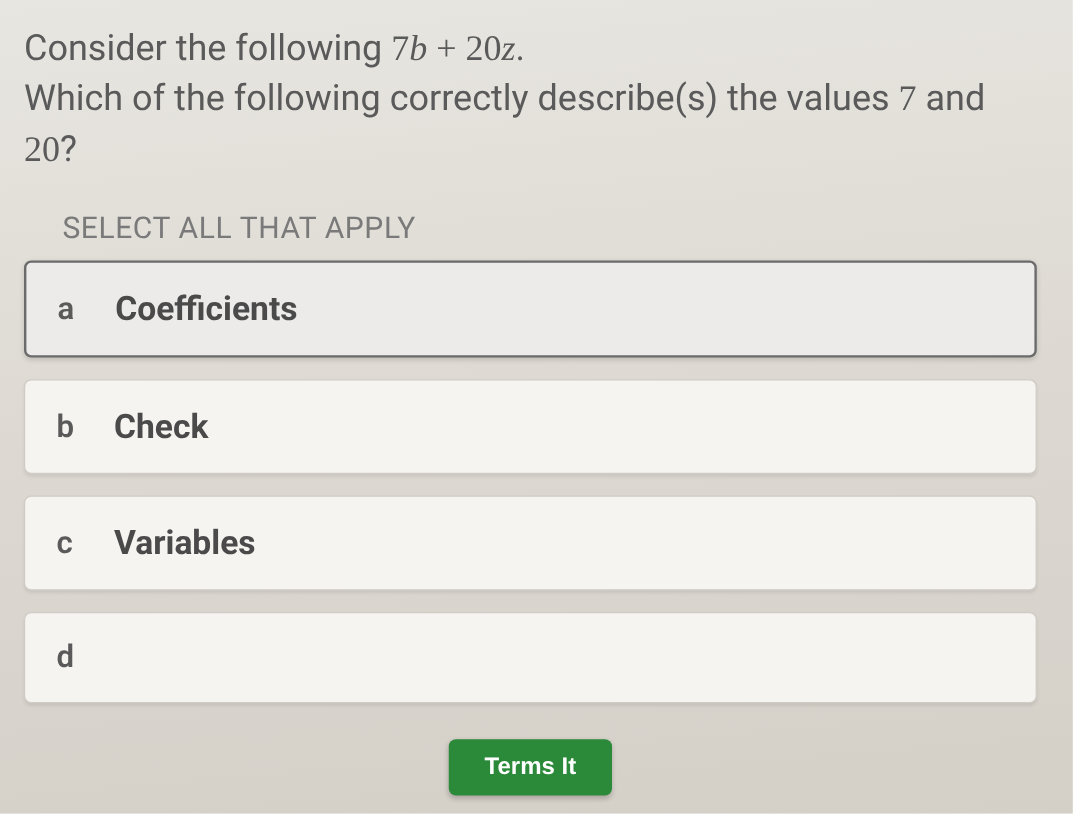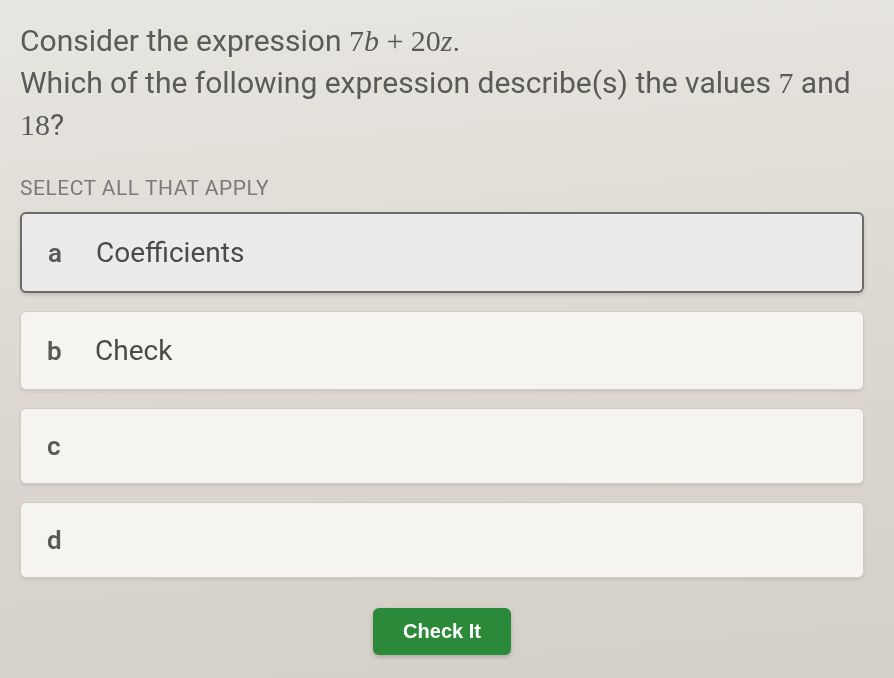--- a/index.html
+++ b/index.html
@@ -26,25 +26,26 @@
       font-weight: 400;
     }
     .math-var {
       font-style: italic;
       font-family: "Times New Roman", serif;
     }
     .math-num {
       font-family: "Times New Roman", serif;
     }
     .instruction {
-      font-size: 21px;
+      font-size: 25px;
       color: #7a7a7a;
       letter-spacing: 0.5px;
       margin-bottom: 12px;
       font-weight: 400;
+      margin-left: 32px;
     }
     .options {
       display: flex;
       flex-direction: column;
       gap: 18px;
     }
     .option {
       background: #f6f4f0;
       border: 1px solid #d0ccc5;
       border-radius: 6px;
@@ -61,21 +62,21 @@
       border: 2px solid #6b6b6b;
       box-shadow: 0 2px 4px rgba(0,0,0,0.15);
     }
     .option-letter {
       width: 48px;
       font-weight: 600;
       color: #5a5a5a;
       font-size: 26px;
     }
     .option-text {
-      font-weight: 400;
+      font-weight: 700;
     }
     .submit-btn {
       margin-top: 30px;
       background: #2a8a3a;
       color: #ffffff;
       border: none;
       border-radius: 6px;
       padding: 12px 30px;
       font-size: 20px;
       font-weight: 600;
@@ -84,39 +85,40 @@
       margin-left: auto;
       margin-right: auto;
       box-shadow: 0 2px 4px rgba(0,0,0,0.2);
     }
   </style>
 </head>
 <body>
 
 <div class="question-block">
   <div class="question-line">
-    <span>Consider the expression </span><span class="math-num">7</span><span class="math-var">b</span><span class="math-num"> + 20</span><span class="math-var">z</span><span>.</span>
+    <span>Consider the following </span><span class="math-num">7</span><span class="math-var">b</span><span class="math-num"> + 20</span><span class="math-var">z</span><span>.</span>
   </div>
   <div class="question-line">
-    <span>Which of the following expression describe(s) the values </span><span class="math-num">7</span><span> and </span><span class="math-num">18</span><span>?</span>
+    <span>Which of the following correctly describe(s) the values </span><span class="math-num">7</span><span> and </span><span class="math-num">20</span><span>?</span>
   </div>
 </div>
 
 <div class="instruction">SELECT ALL THAT APPLY</div>
 
 <div class="options">
   <div class="option selected">
     <span class="option-letter">a</span>
     <span class="option-text">Coefficients</span>
   </div>
   <div class="option">
     <span class="option-letter">b</span>
     <span class="option-text">Check</span>
   </div>
   <div class="option">
     <span class="option-letter">c</span>
+    <span class="option-text">Variables</span>
   </div>
   <div class="option">
     <span class="option-letter">d</span>
   </div>
 </div>
 
-<button class="submit-btn">Check It</button>
+<button class="submit-btn">Terms It</button>
 
 </body></html>

